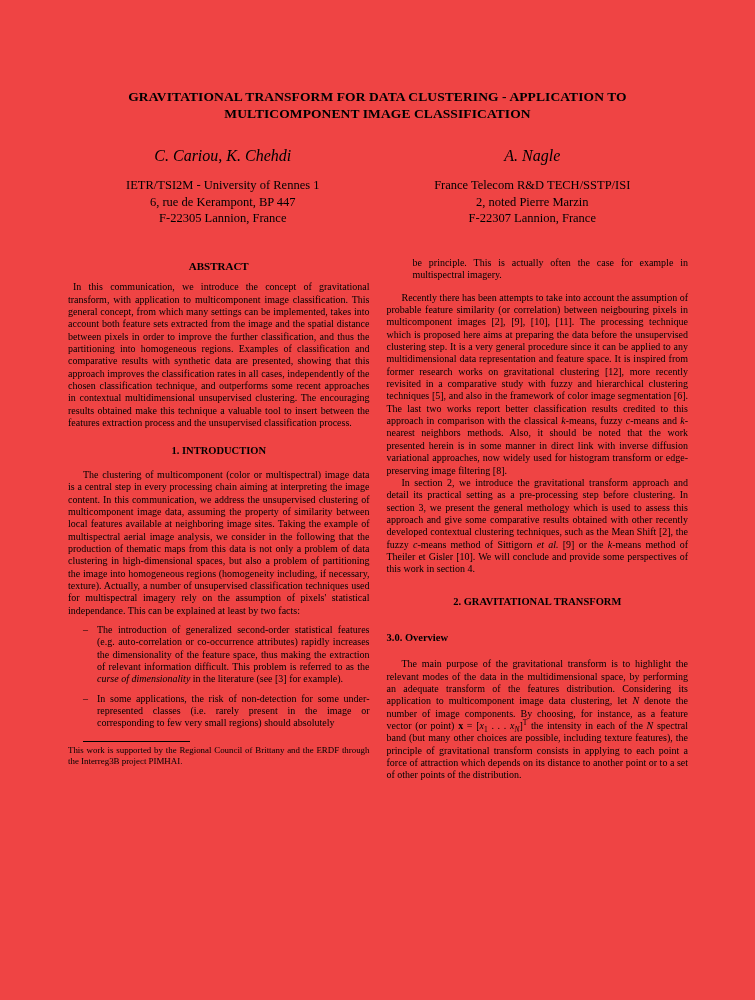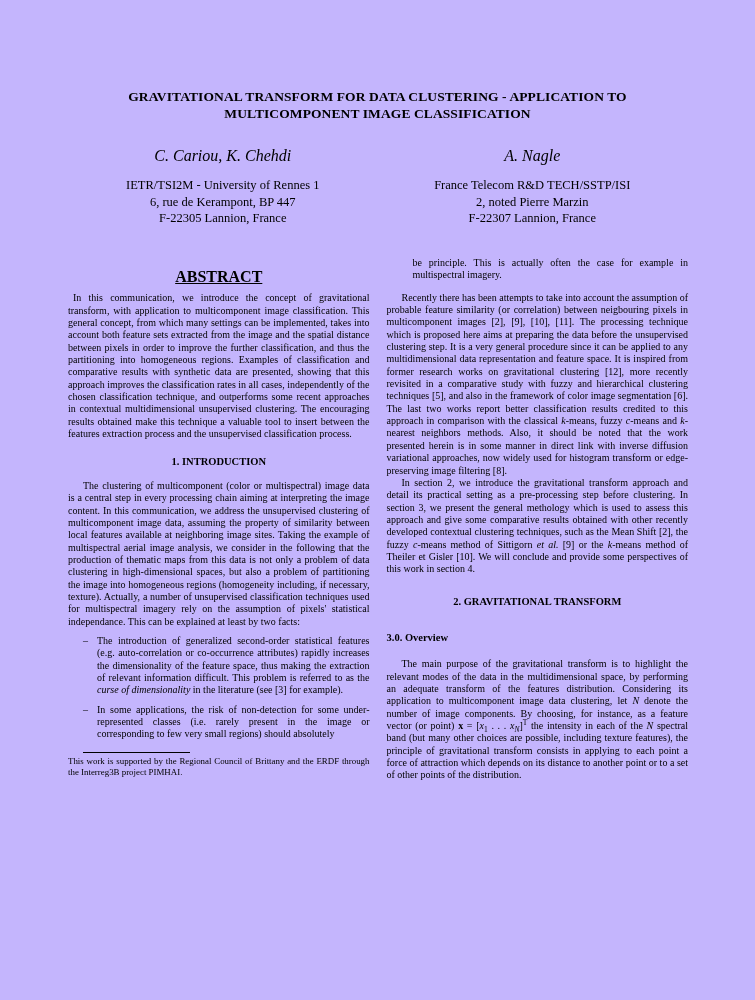--- a/index.html
+++ b/index.html
@@ -1,33 +1,33 @@
 <!DOCTYPE html>
 <html lang="en"><head>
 <meta charset="utf-8">
 <style>
   html,body{margin:0;padding:0;background:#ffffff;}
   .page{
     position:relative;
     width:755px;height:1000px;
-    background:#c4b5fd;color:#000;
+    background:#ef4444;color:#000;
     font-family:"Liberation Serif", serif;
     overflow:hidden;
   }
   
   .header{position:absolute;top:88px;left:0;right:0;text-align:center;}
   .title{font-size:13.5px;font-weight:bold;line-height:17px;letter-spacing:.1px;}
   .authors{display:flex;margin-top:25px;padding:0 68px;}
   .author-col{flex:1;text-align:center;}
   .author-name{font-style:italic;font-size:16px;}
   .author-affil{margin-top:12px;font-size:12.5px;line-height:16.5px;}
   
   .columns{position:absolute;top:257px;left:68px;width:620px;display:flex;gap:17px;}
   .col{width:301.5px;font-size:10px;line-height:12.35px;text-align:justify;}
-  .abstract-heading{text-align:center;font-weight:bold;font-size:16px;margin:14px 0 9px;text-decoration:underline;}
+  .abstract-heading{text-align:center;font-weight:bold;font-size:11px;margin:3px 0 9px;}
   .abstract-text{text-indent:5px;}
   .section-heading{text-align:center;font-weight:bold;font-size:10.5px;margin:16px 0 11px;}
   .para{text-indent:15px;}
   .bullets{margin-top:3px;}
   .bullet{position:relative;padding-left:29px;margin-top:7px;}
   .bullet-dash{position:absolute;left:15px;top:0;}
   .footnote{margin-top:11px;font-size:8.9px;line-height:10.9px;}
   .footnote-rule{width:107px;border-top:1.3px solid #000;margin:0 0 3px 15px;}
   .cont{padding-left:26px;}
   .p-spaced{margin-top:10px;}

